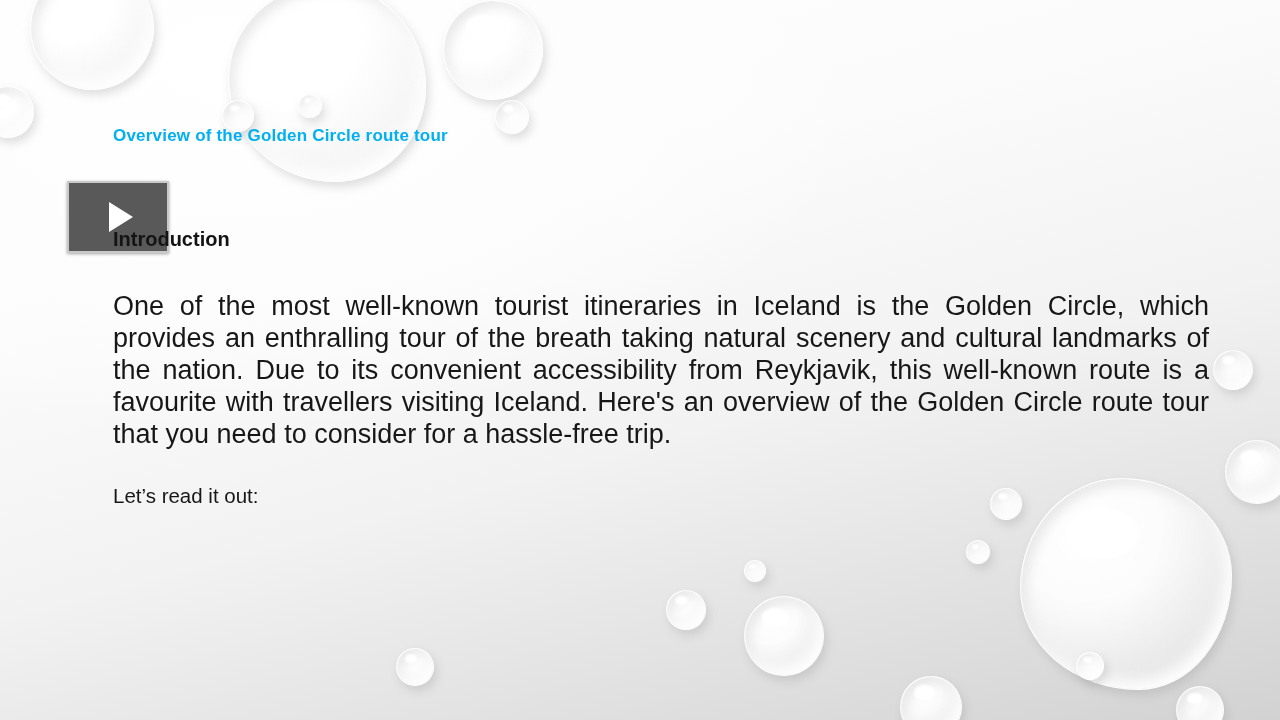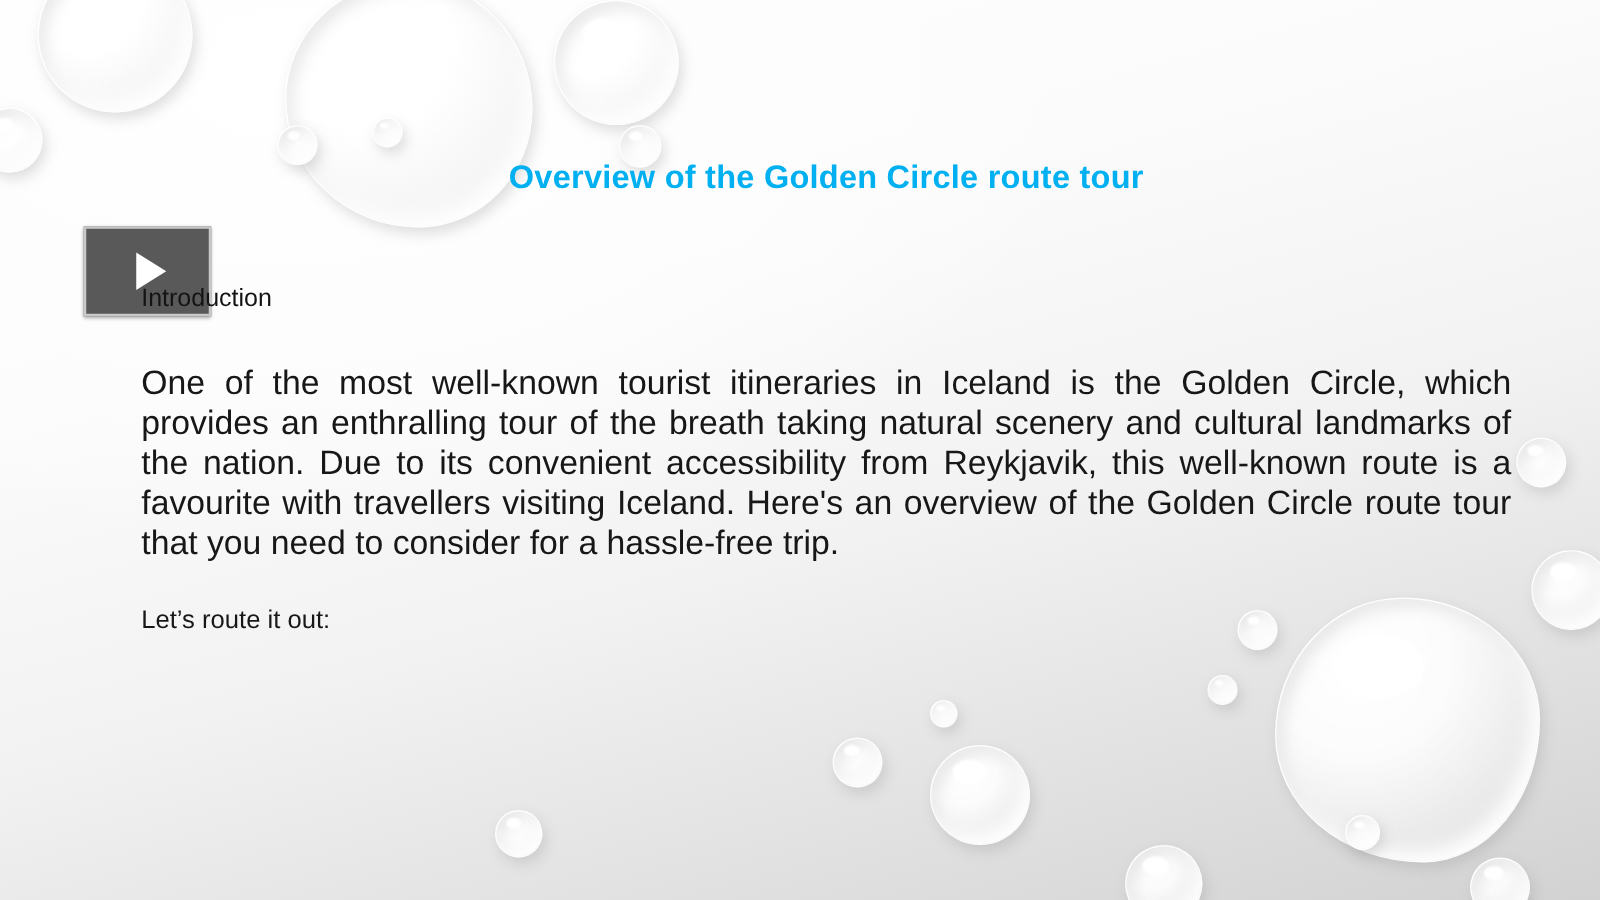--- a/index.html
+++ b/index.html
@@ -52,33 +52,32 @@
     background: rgba(255,255,255,0.95);
     filter: blur(1px);
   }
 
   
   .slide-title {
     position: absolute;
     left: 113px;
     top: 126px;
     width: 1096px;
-    text-align: center;
     color: #00b0f0;
-    font-size: 26px;
+    font-size: 17px;
     font-weight: bold;
     letter-spacing: 0.2px;
   }
 
   .section-heading {
     position: absolute;
     left: 113px;
     top: 228px;
     font-size: 20px;
-    font-weight: normal;
+    font-weight: bold;
     color: #141414;
   }
 
   .body-text {
     position: absolute;
     left: 113px;
     top: 290px;
     width: 1096px;
     font-size: 27px;
     line-height: 32px;
@@ -149,15 +148,15 @@
   <div class="video-placeholder">
     <div class="play-triangle"></div>
   </div>
 
   <div class="slide-title">Overview of the Golden Circle route tour</div>
 
   <div class="section-heading">Introduction</div>
 
   <div class="body-text">One of the most well-known tourist itineraries in Iceland is the Golden Circle, which provides an enthralling tour of the breath taking natural scenery and cultural landmarks of the nation. Due to its convenient accessibility from Reykjavik, this well-known route is a favourite with travellers visiting Iceland. Here's an overview of the Golden Circle route tour that you need to consider for a hassle-free trip.</div>
 
-  <div class="read-line">Let’s route it out:</div>
+  <div class="read-line">Let’s read it out:</div>
 
 </div>
 
 </body></html>

